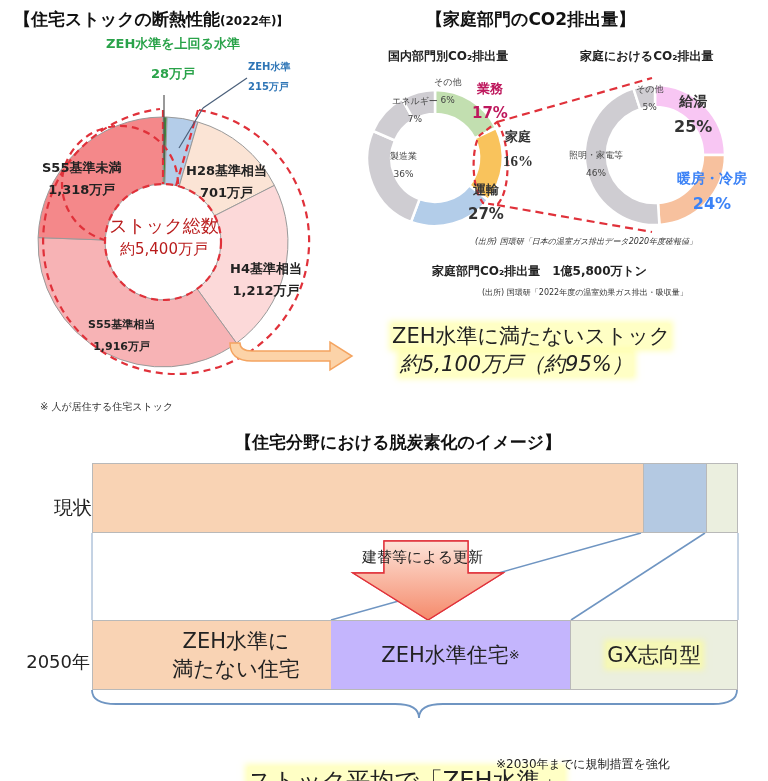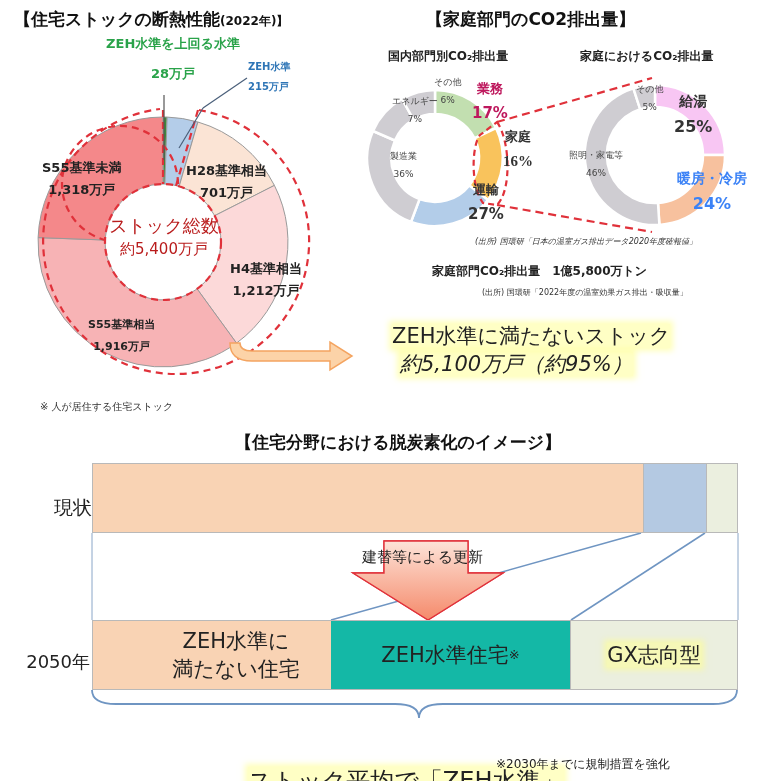--- a/index.html
+++ b/index.html
@@ -186,21 +186,21 @@
 </div>
 
 <div class="abs" style="left:362px;top:548px;font-size:15px;color:#222;">建替等による更新</div>
 
 <div class="bar-cell" style="left:92px;top:620px;width:288px;height:70px;background:#f9d3b4;border:1px solid #b9b9b9;box-sizing:border-box;">
   <div>
       <div>ZEH水準に</div>
       <div>満たない住宅</div>
     </div>
 </div>
-<div class="bar-cell" style="left:331px;top:620px;width:240px;height:70px;background:#14b8a6;border:1px solid #b9b9b9;border-left:none;box-sizing:border-box;">
+<div class="bar-cell" style="left:331px;top:620px;width:240px;height:70px;background:#c4b5fd;border:1px solid #b9b9b9;border-left:none;box-sizing:border-box;">
   <span>ZEH水準住宅</span>
     <sup style="font-size:13px;line-height:0;">※</sup>
 </div>
 <div class="bar-cell" style="left:571px;top:620px;width:167px;height:70px;background:#ebefdf;border:1px solid #b9b9b9;border-left:none;box-sizing:border-box;">
   <div>
       <div><span class="hl">GX志向型</span></div>
     </div>
 </div>
 
 <div class="abs" style="left:248px;top:718px;font-size:24px;color:#222;margin-top:47px;">

